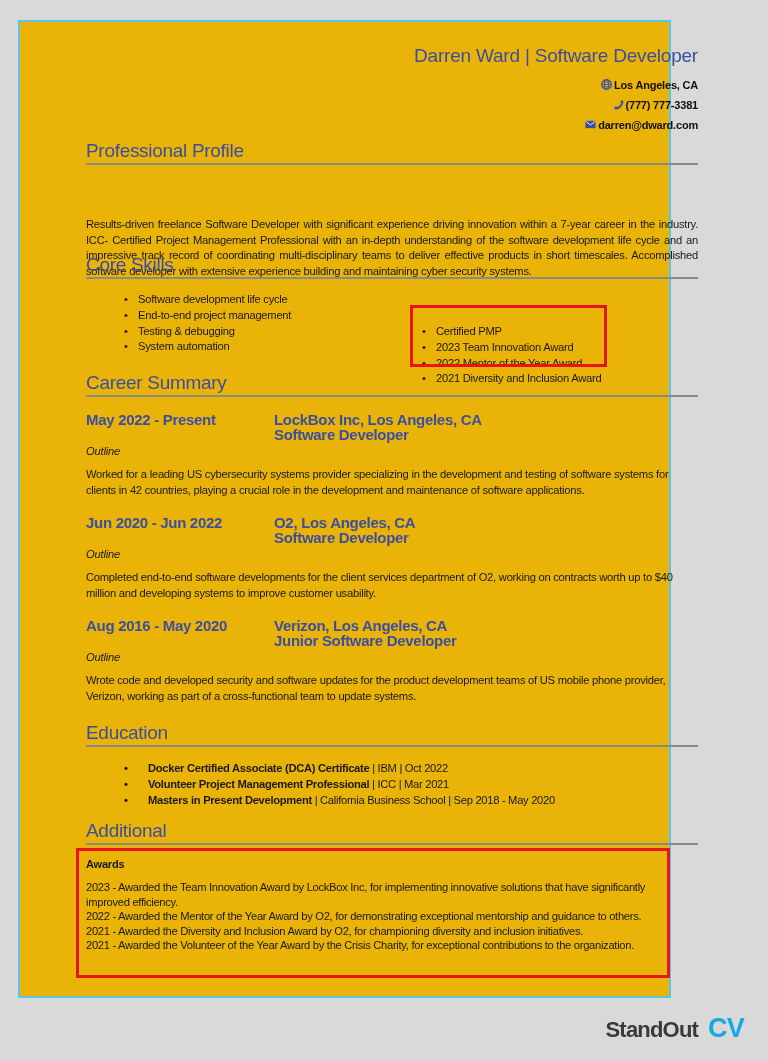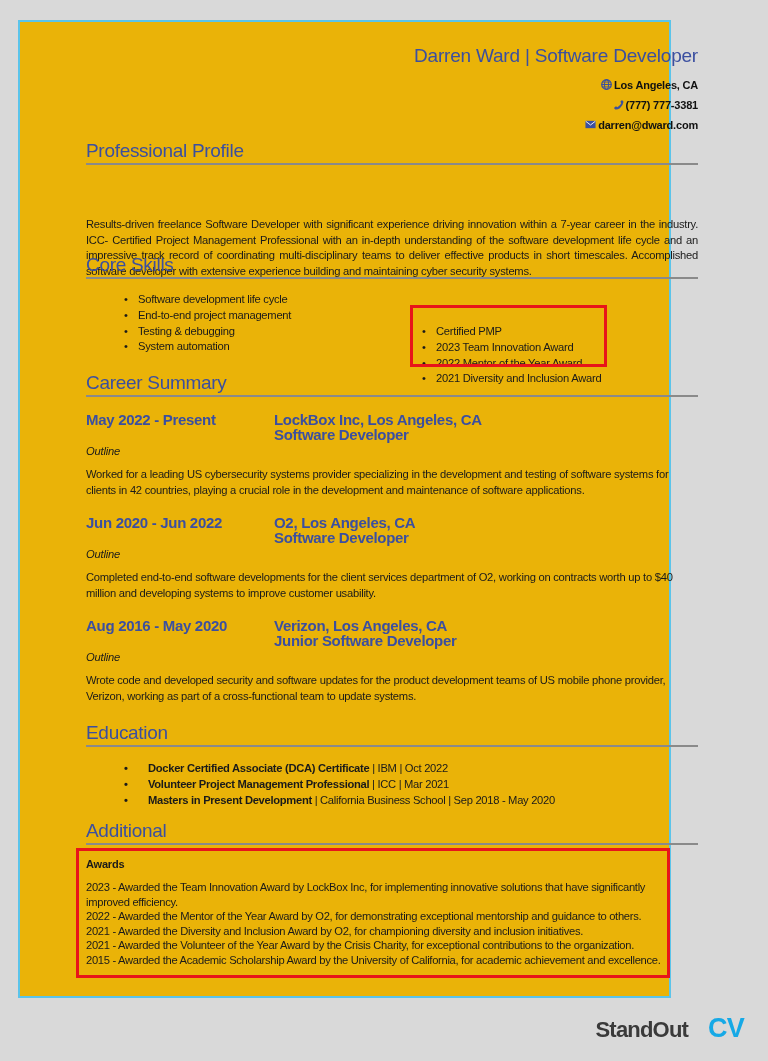--- a/index.html
+++ b/index.html
@@ -50,21 +50,21 @@
   .edu-list b { font-weight: bold; }
 
   
   .awards-box { position: absolute; left: -10px; top: 826px; width: 594px; height: 130px; border: 3px solid #e8141a; }
   .awards-title { position: absolute; left: 0; top: 836px; font-size: 11px; font-weight: bold; letter-spacing: -0.2px; }
   .awards-list { position: absolute; left: 0; top: 858px; width: 580px; font-size: 11.2px; line-height: 14.6px; letter-spacing: -0.3px; list-style: none; }
 
   
   .brand { position: absolute; right: 24px; top: 1013px; font-size: 22px; font-weight: bold; letter-spacing: -0.8px; white-space: nowrap; }
   .brand .b1 { color: #3a3a3a; }
-  .brand .b2 { color: #16a9e6; font-size: 27px; margin-left: 20px; }
+  .brand .b2 { color: #16a9e6; font-size: 27px; margin-left: 10px; }
 </style>
 </head>
 <body>
 
 <div class="page">
   <div class="content">
 
     <div class="hdr-name">Darren Ward | Software Developer</div>
     <div class="contact c1">
       <svg class="ico" viewBox="0 0 12 12">
@@ -133,20 +133,19 @@
     </ul>
 
     <div class="sec-title" style="top:798px;">Additional</div>
     <div class="awards-box"></div>
     <div class="awards-title">Awards</div>
     <ul class="awards-list">
       <li>2023 - Awarded the Team Innovation Award by LockBox Inc, for implementing innovative solutions that have significantly improved efficiency.</li>
       <li>2022 - Awarded the Mentor of the Year Award by O2, for demonstrating exceptional mentorship and guidance to others.</li>
       <li>2021 - Awarded the Diversity and Inclusion Award by O2, for championing diversity and inclusion initiatives.</li>
       <li>2021 - Awarded the Volunteer of the Year Award by the Crisis Charity, for exceptional contributions to the organization.</li>
-      <li>2015 - Awarded the Academic Scholarship Award by the University of California, for academic achievement and excellence.</li>
     </ul>
   </div>
 </div>
 
 <div class="brand">
   <span class="b1">StandOut</span><span class="b2">CV</span>
 </div>
 
 </body></html>

